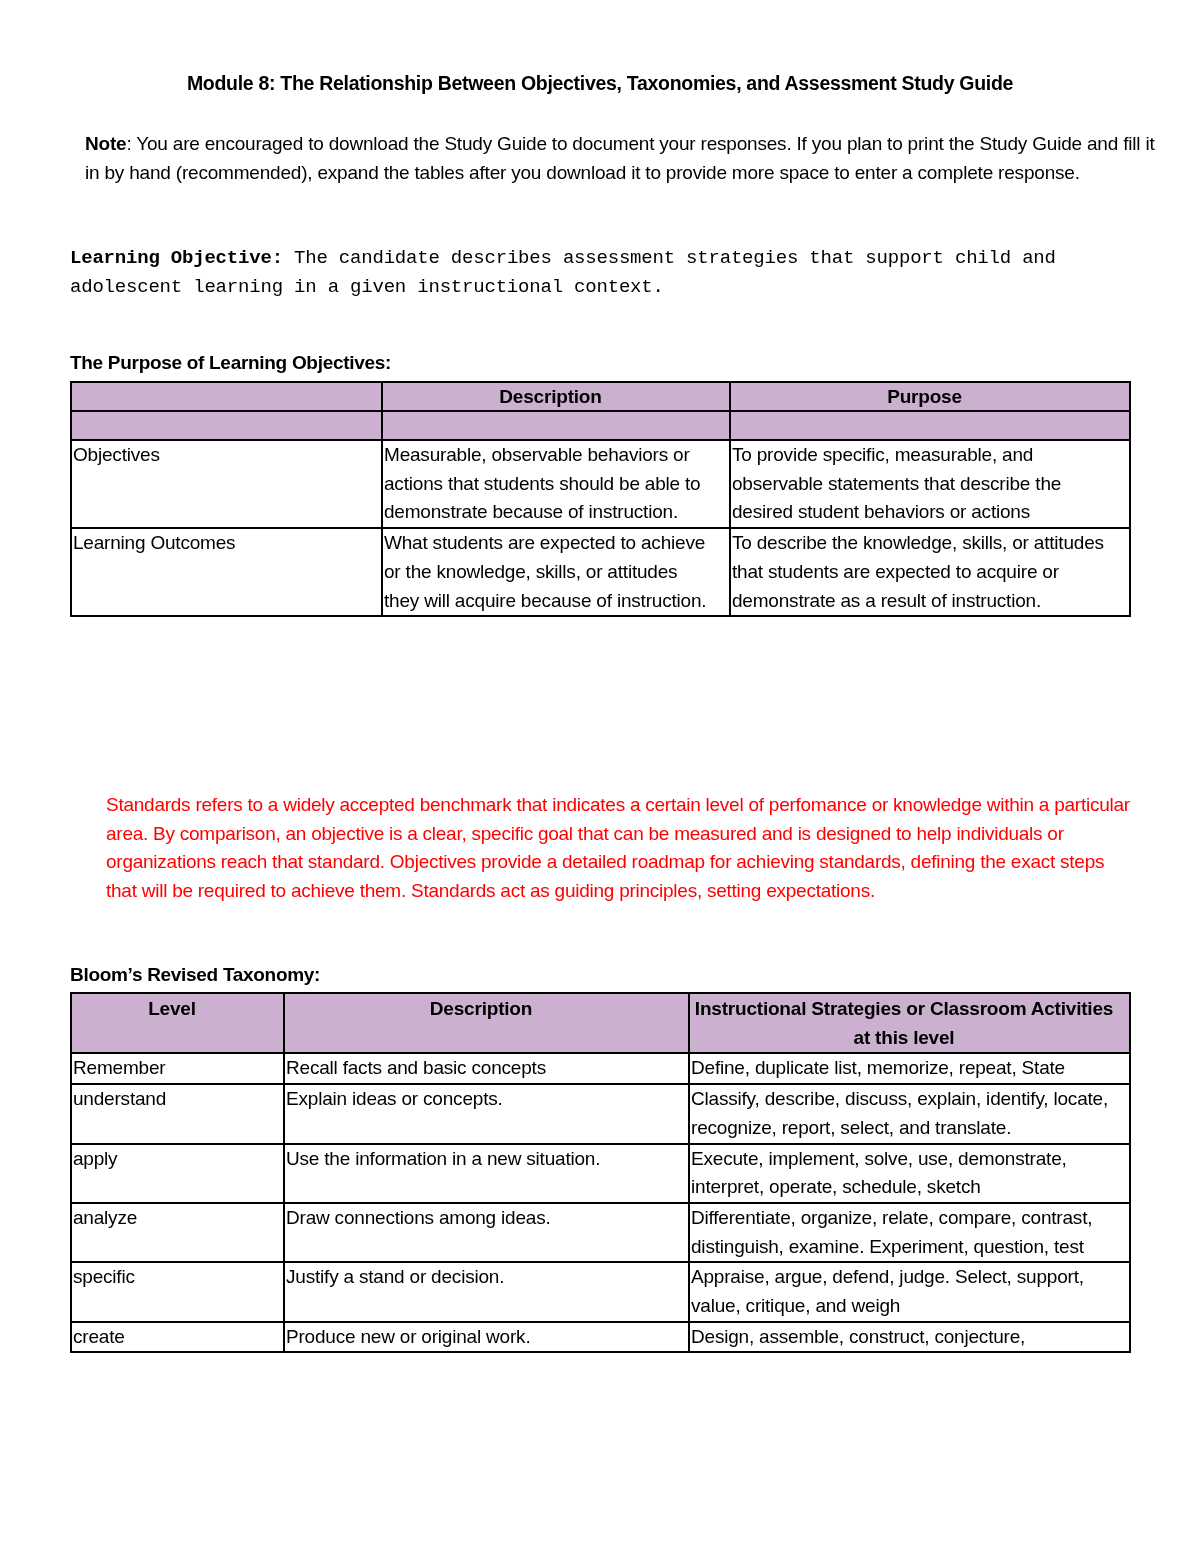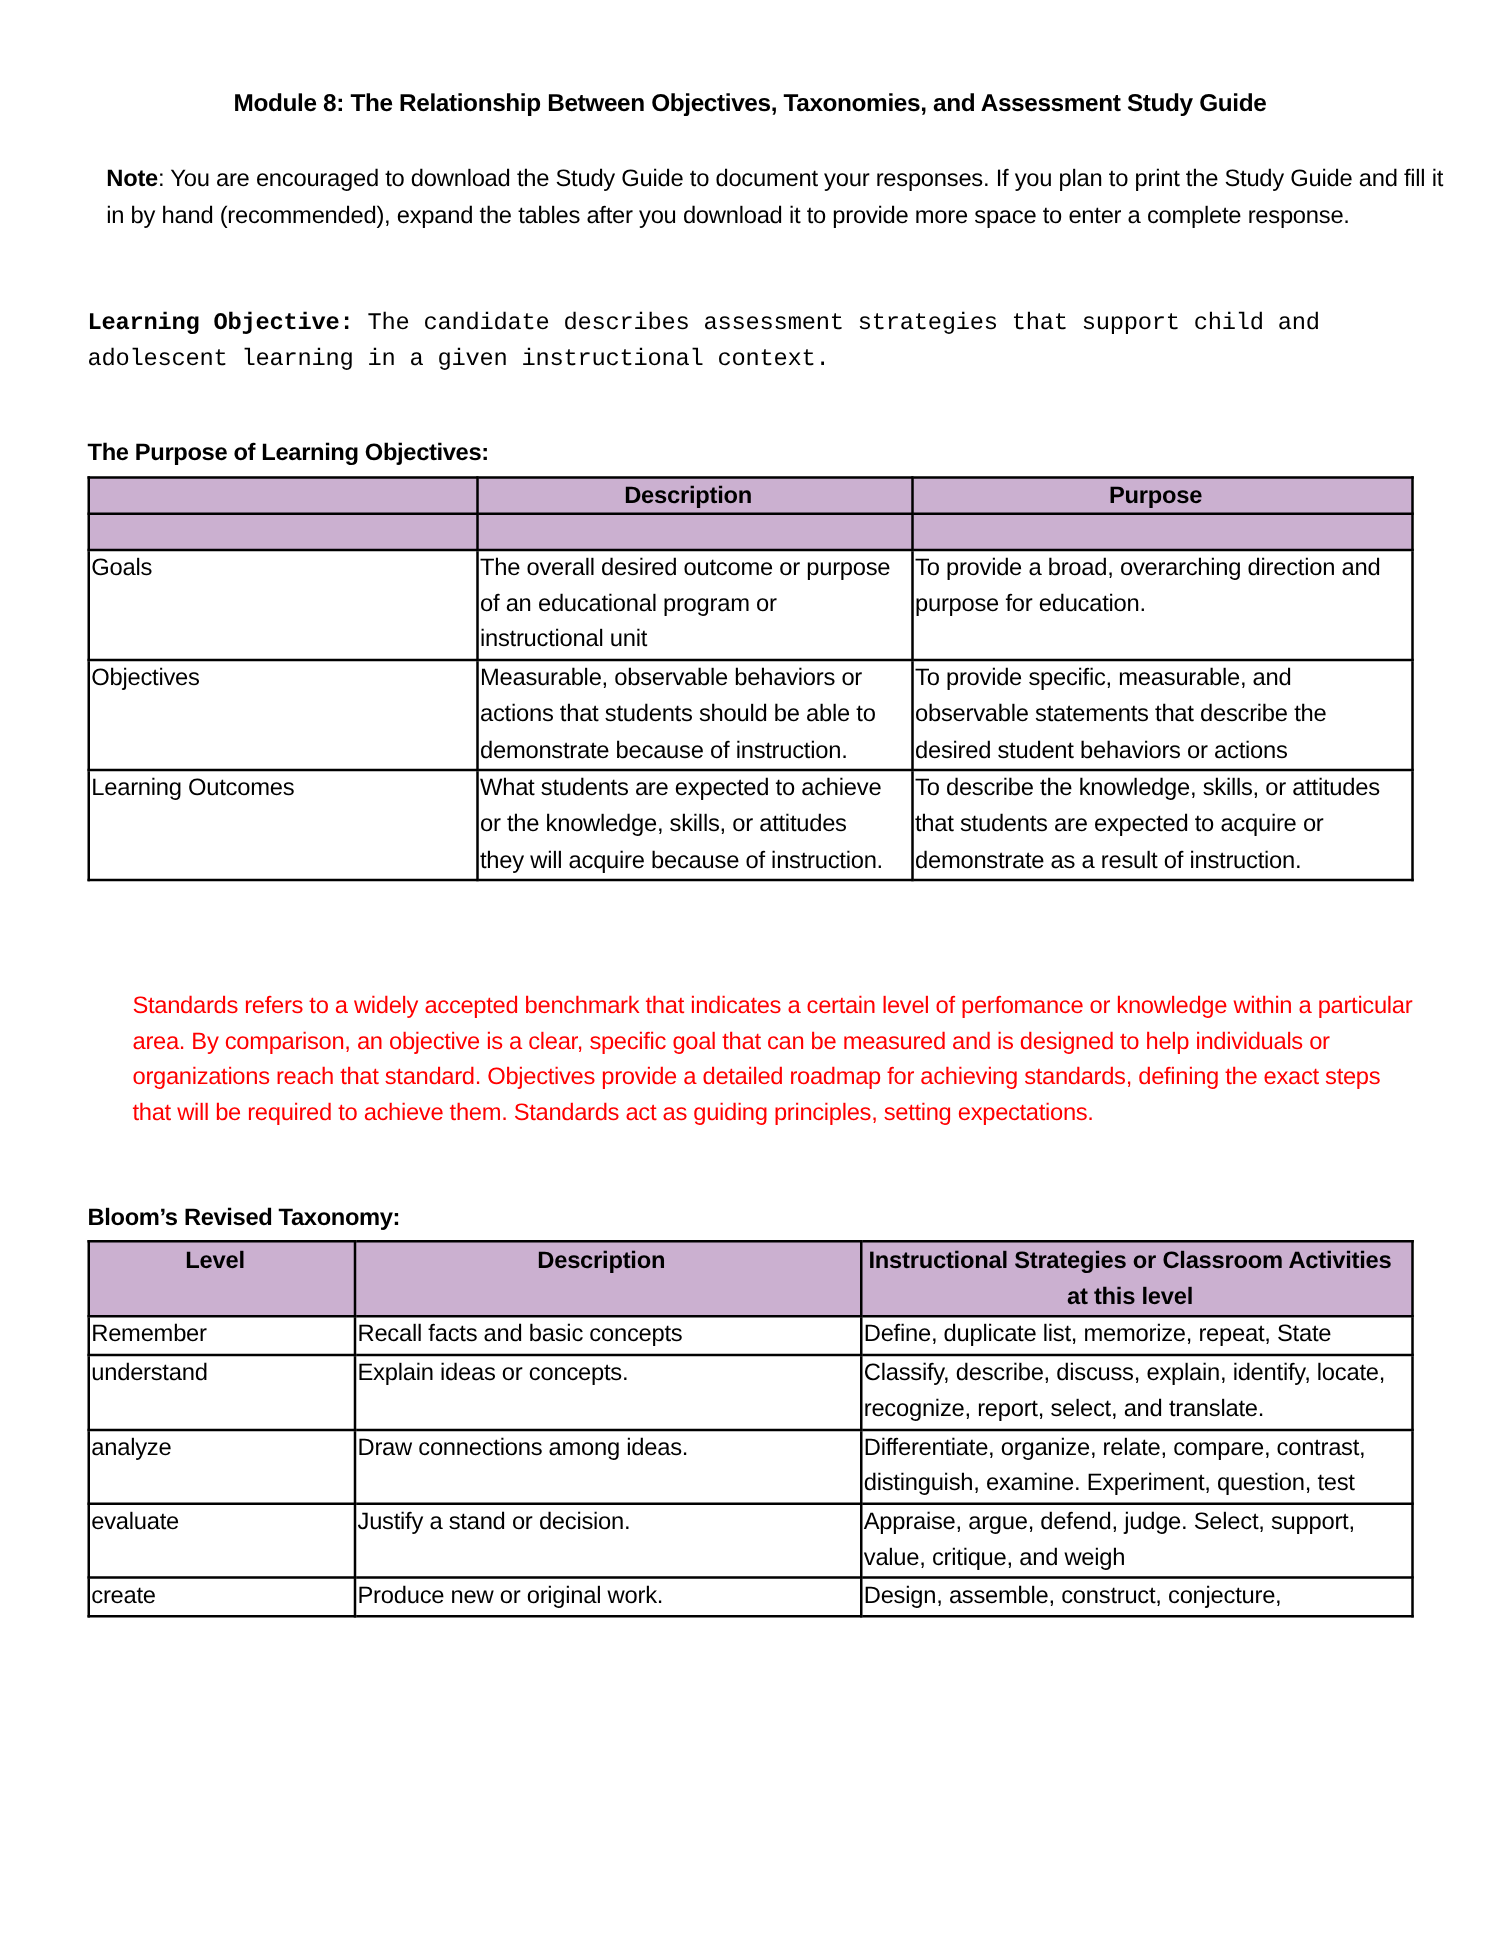--- a/index.html
+++ b/index.html
@@ -123,25 +123,20 @@
     <th class="hdr"></th>
     <th class="hdr">Description</th>
     <th class="hdr">Purpose</th>
   </tr>
   <tr class="r-blank">
     <td class="hdr"></td>
     <td class="hdr"></td>
     <td class="hdr"></td>
   </tr>
   <tr>
-    <td>Goals</td>
-    <td> The overall desired outcome or purpose of an educational program or instructional unit</td>
-    <td> To provide a broad, overarching direction and purpose for education.</td>
-  </tr>
-  <tr>
     <td>Objectives</td>
     <td> Measurable, observable behaviors or actions that students should be able to demonstrate because of instruction.</td>
     <td> To provide specific, measurable, and observable statements that describe the desired student behaviors or actions</td>
   </tr>
   <tr>
     <td>Learning Outcomes</td>
     <td> What students are expected to achieve or the knowledge, skills, or attitudes they will acquire because of instruction.</td>
     <td> To describe the knowledge, skills, or attitudes that students are expected to acquire or demonstrate as a result of instruction.</td>
   </tr>
 </tbody>
@@ -169,26 +164,31 @@
     <td>Remember</td>
     <td>Recall facts and basic concepts</td>
     <td> Define, duplicate list, memorize, repeat, State</td>
   </tr>
   <tr>
     <td>understand</td>
     <td>Explain ideas or concepts.</td>
     <td> Classify, describe, discuss, explain, identify, locate, recognize, report, select, and translate.</td>
   </tr>
   <tr>
+    <td>apply</td>
+    <td>Use the information in a new situation.</td>
+    <td> Execute, implement, solve, use, demonstrate, interpret, operate, schedule, sketch</td>
+  </tr>
+  <tr>
     <td>analyze</td>
     <td>Draw connections among ideas.</td>
     <td>Differentiate, organize, relate, compare, contrast, distinguish, examine. Experiment, question, test</td>
   </tr>
   <tr>
-    <td>evaluate</td>
+    <td>specific</td>
     <td>Justify a stand or decision.</td>
     <td>Appraise, argue, defend, judge. Select, support, value, critique, and weigh</td>
   </tr>
   <tr>
     <td>create</td>
     <td>Produce new or original work.</td>
     <td>Design, assemble, construct, conjecture,</td>
   </tr>
 </tbody>
   </table>

